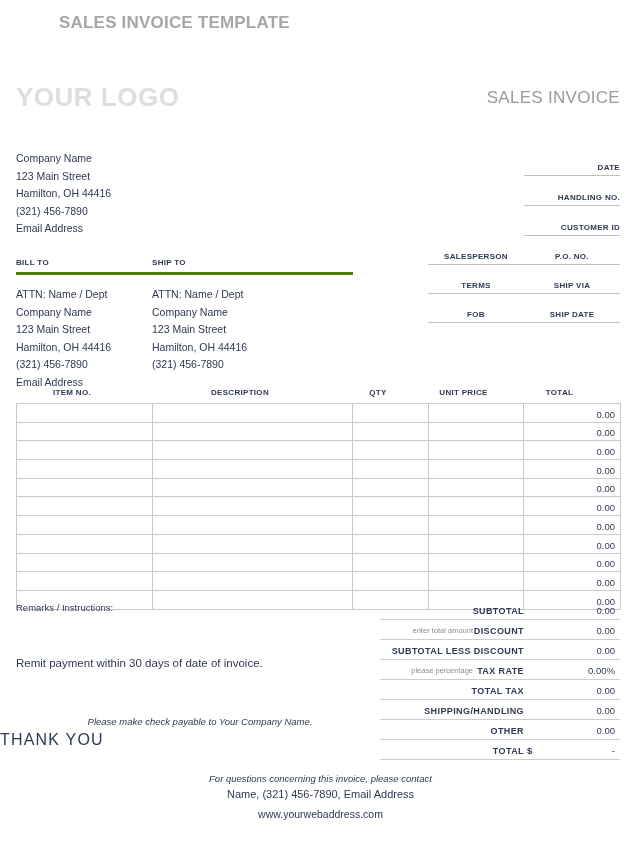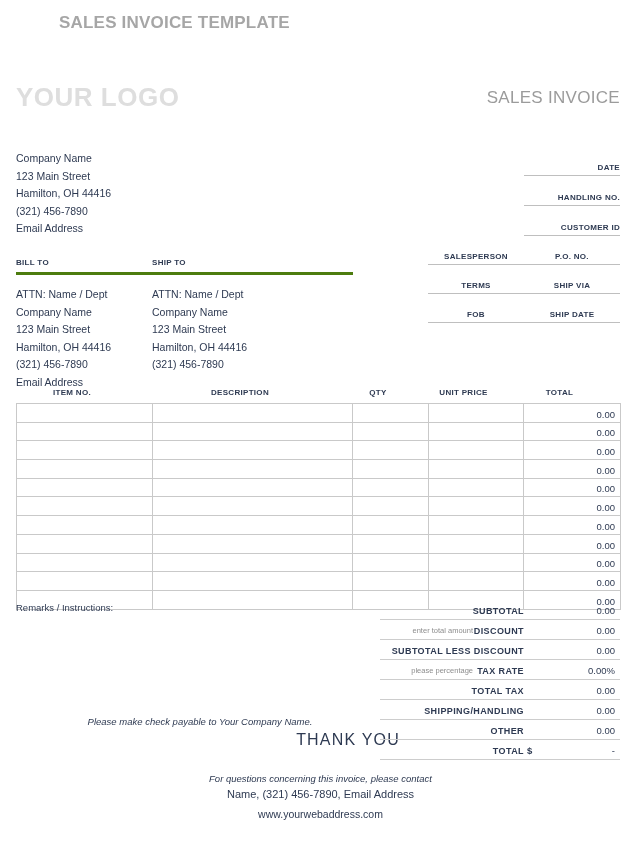--- a/index.html
+++ b/index.html
@@ -233,21 +233,21 @@
     font-size: 9.5px;
     font-style: italic;
     color: #2e3a52;
     white-space: nowrap;
   }
   .thankyou {
     position: absolute;
     left: 0;
     top: 731px;
     width: 400px;
-    text-align: right;
+    text-align: left;
     font-size: 16px;
     letter-spacing: 1.2px;
     color: #2e3a52;
     white-space: nowrap;
   }
 
   
   .totals {
     position: absolute;
     left: 380px;
@@ -484,20 +484,21 @@
           <td></td>
           <td></td>
           <td></td>
           <td></td>
           <td class="amount">0.00</td>
         </tr>
       </tbody>
   </table>
 
   <div class="remarks">Remarks / Instructions:</div>
+  <div class="remit">Remit payment within 30 days of date of invoice.</div>
   <div class="payable">Please make check payable to Your Company Name.</div>
   <div class="thankyou">THANK YOU</div>
 
   <div class="totals" id="totals-wrap">
       <div class="tot-row">
         <div class="tot-label">SUBTOTAL</div>
         <div class="tot-value">0.00</div>
       </div>
       <div class="tot-row">
         <div class="tot-hint">enter total amount</div>

